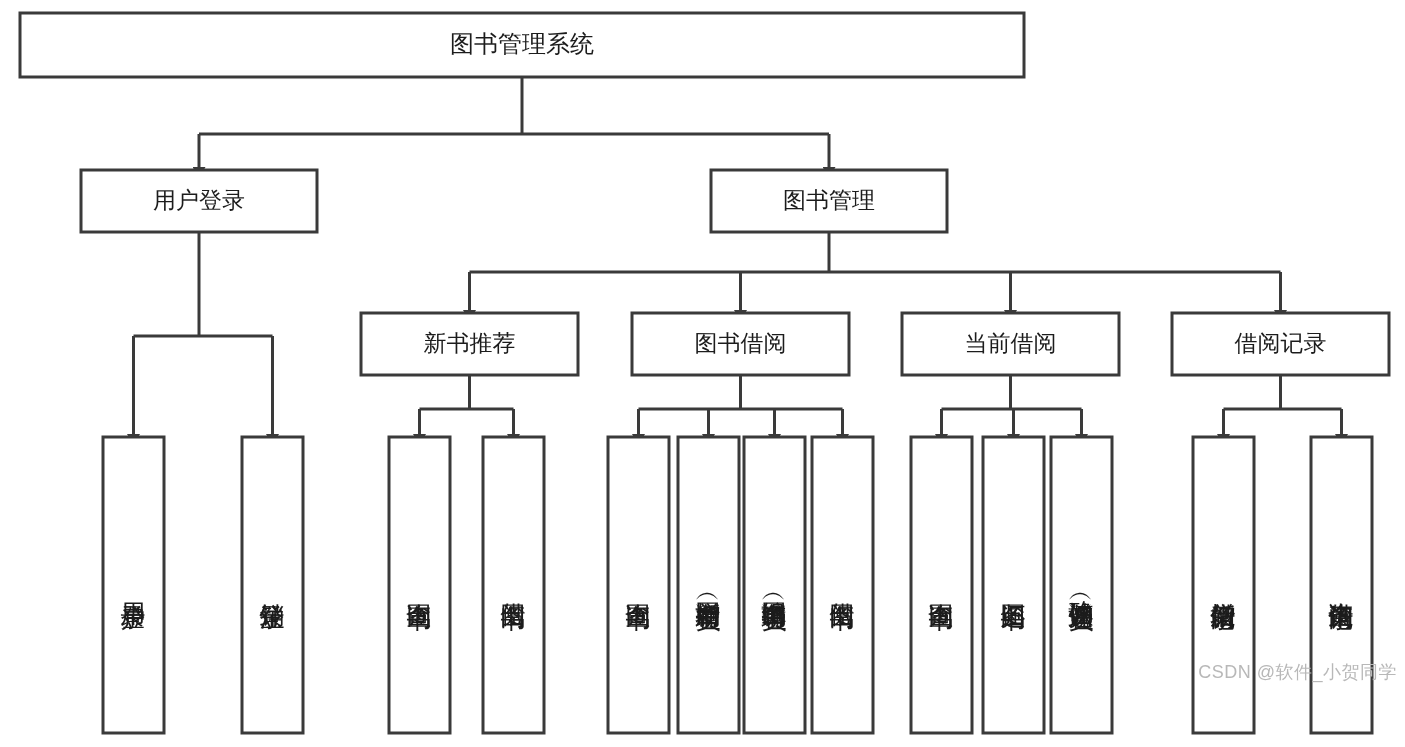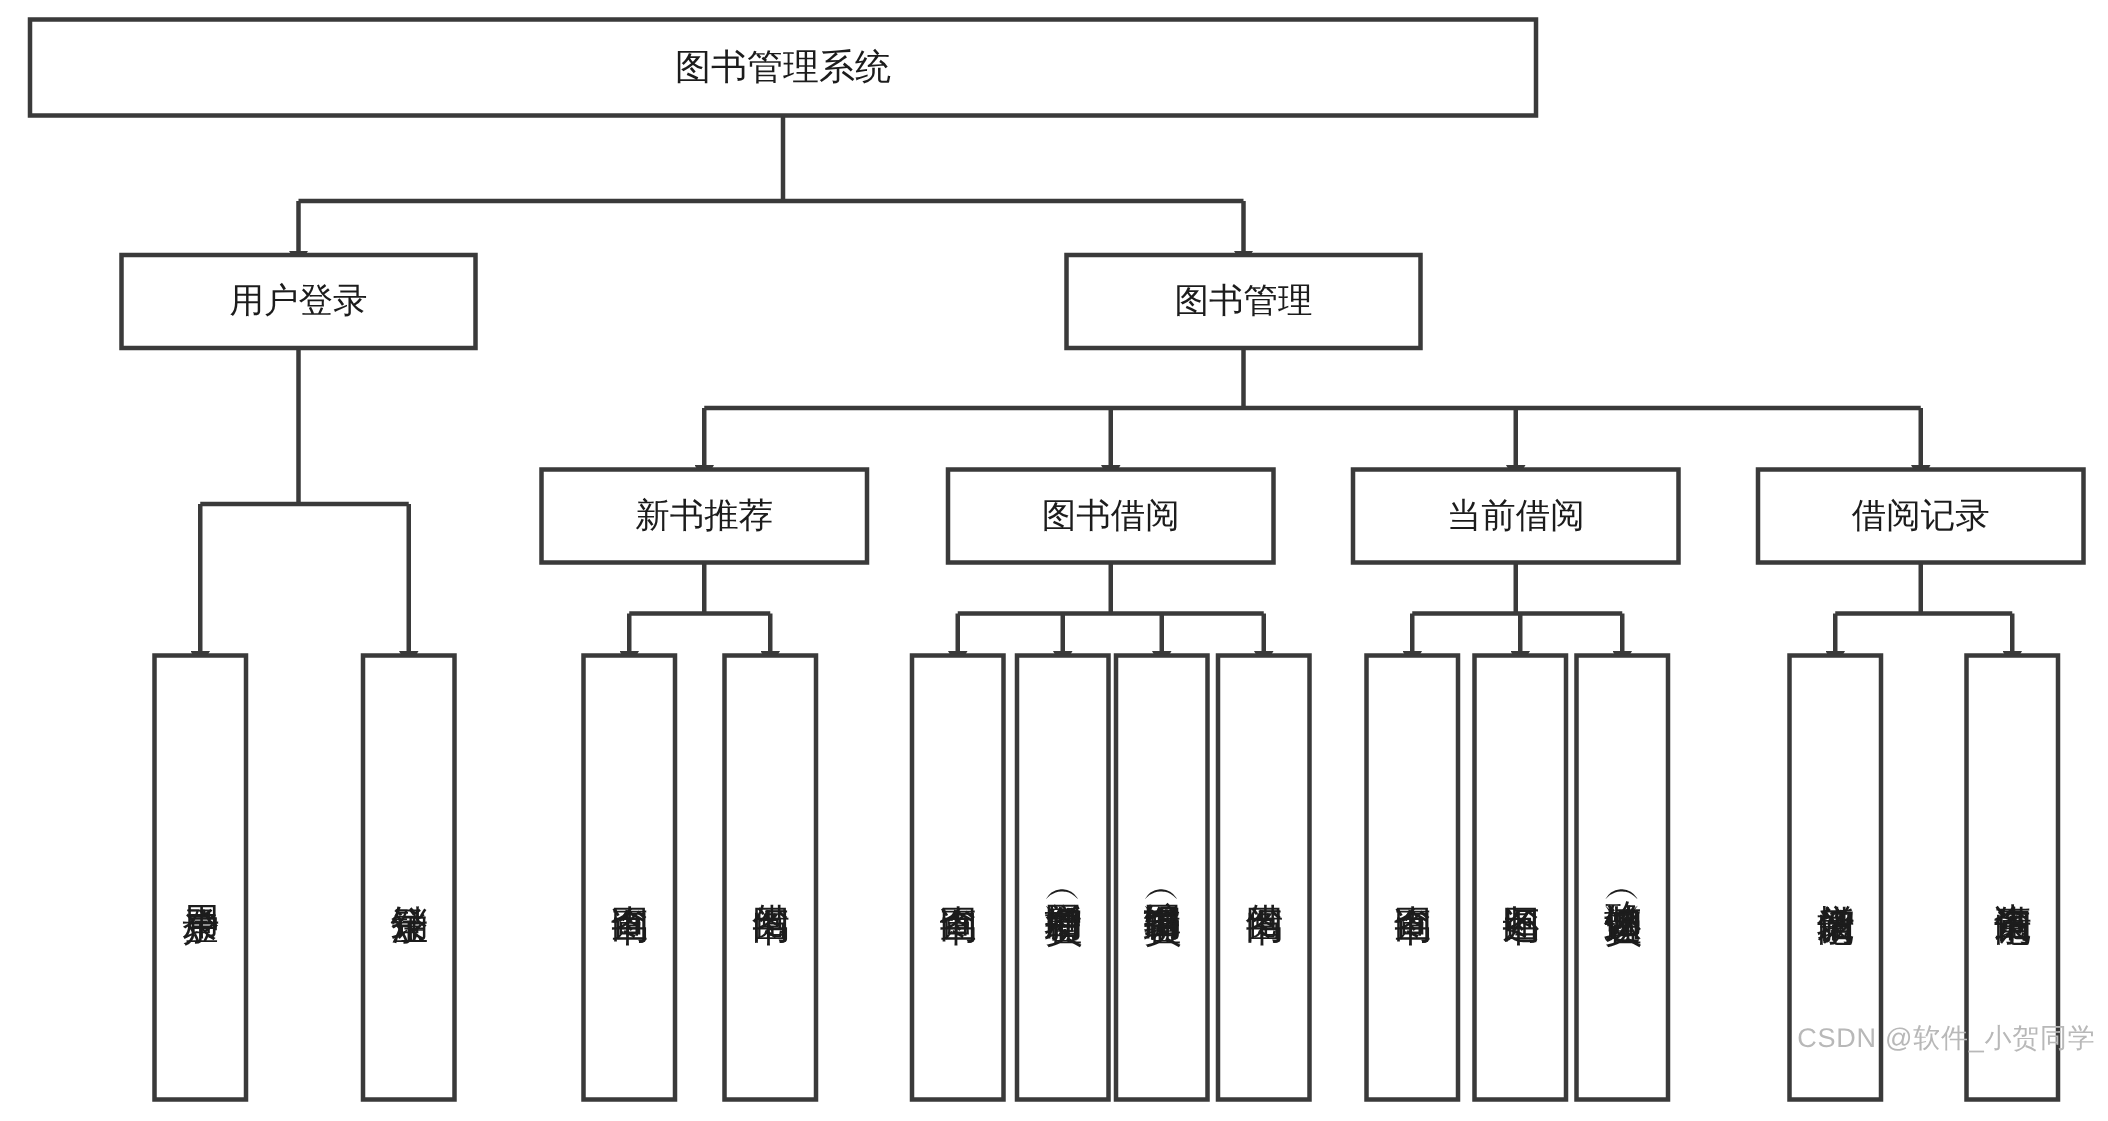--- a/index.html
+++ b/index.html
@@ -65,21 +65,21 @@
     letter-spacing: 1px;
     display: flex;
     align-items: center;
     justify-content: center;
     white-space: nowrap;
     pointer-events: none;
   }
   .watermark {
     position: absolute;
     right: 8px;
-    bottom: 0;
+    bottom: 20px;
     font-family: "Liberation Sans", "DejaVu Sans", sans-serif;
     font-size: 18px;
     color: #b8b8b8;
     letter-spacing: 0.5px;
     user-select: none;
   }
 </style>
 </head>
 <body>
 

